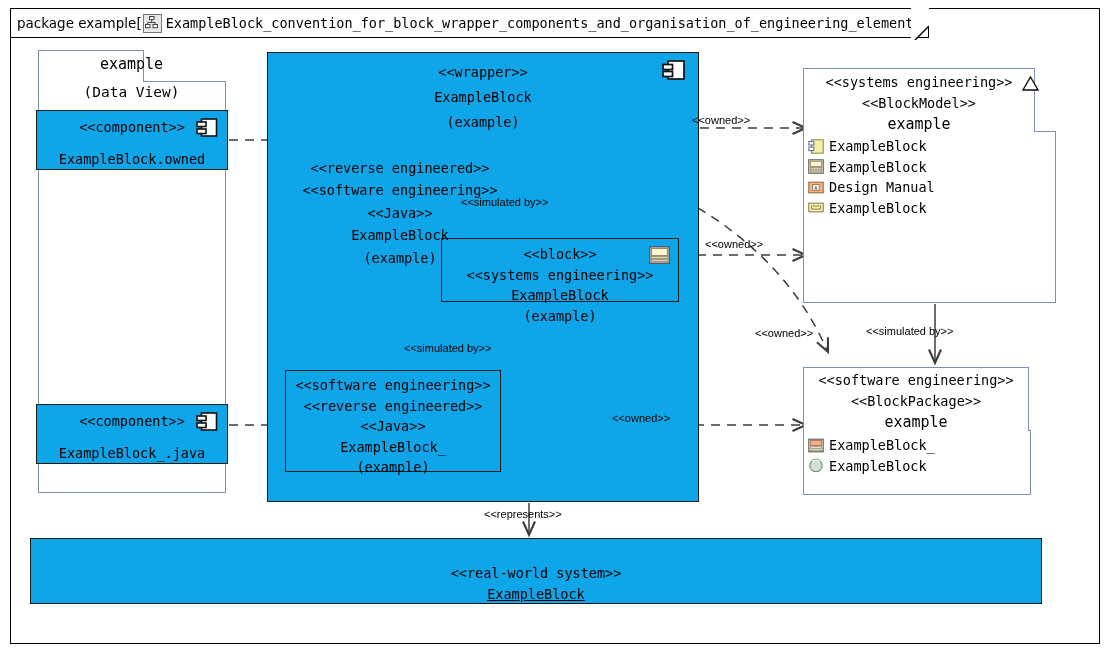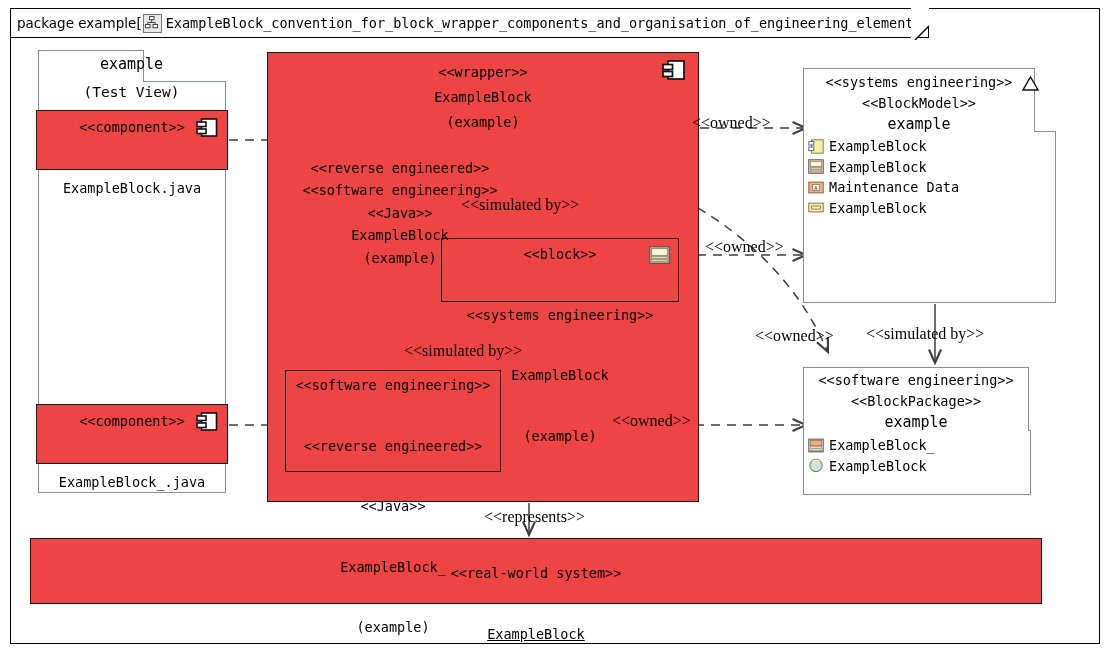--- a/index.html
+++ b/index.html
@@ -11,21 +11,21 @@
   #frame{left:10px;top:8px;width:1090px;height:636px;border:1.5px solid #000;}
   #frame-tab{left:10px;top:8px;height:30px;border:1.5px solid #000;
              border-bottom:1.5px solid #000;background:#fff;display:flex;align-items:center;
              padding:0 6px;white-space:nowrap;z-index:6;justify-content:center;}
   #frame-tab .ptxt{font-size:13.5px;color:#000;font-family:"DejaVu Sans","Liberation Sans",sans-serif;}
   #frame-tab .pname{font-size:13.5px;color:#000;font-family:"DejaVu Sans Mono","Liberation Mono",monospace;}
   .tab-corner{position:absolute;right:-1px;top:-1px;width:18px;height:32px;overflow:hidden;}
   .tab-corner svg{display:block;}
 
   
-  .solidbox{border:1.6px solid #1a1a1a;background:#ef4444;gap:40px;}
+  .solidbox{border:1.6px solid #1a1a1a;background:#0ea5e9;}
 
   .ctr{display:flex;flex-direction:column;align-items:center;justify-content:space-between;}
   .ln{font-size:13.5px;line-height:20.5px;color:#000;white-space:nowrap;
       font-family:"DejaVu Sans Mono","Liberation Mono",monospace;}
   .ln.u{text-decoration:underline;}
 
   
   #fv-tab{left:38px;top:50px;width:106px;height:32px;border:1.3px solid #7d8fb8;border-bottom:none;background:#fff;z-index:3;}
   #fv-body{left:38px;top:81px;width:188px;height:412px;border:1.3px solid #7d8fb8;background:#fff;z-index:2;}
   #fv-label{left:44px;top:52px;width:175px;height:52px;z-index:4;}
@@ -58,22 +58,22 @@
 
   .litem{display:flex;align-items:center;height:20.5px;}
   .litem .lico{width:16px;height:15px;margin-right:5px;flex:0 0 16px;position:relative;}
   .litem .ltxt{font-size:13.5px;line-height:20.5px;color:#000;white-space:nowrap;
                font-family:"DejaVu Sans Mono","Liberation Mono",monospace;}
 
   
   #rws{left:30px;top:538px;width:1012px;height:66px;z-index:3;}
 
   
-  .elabel{font-size:16px;color:#000;white-space:nowrap;z-index:8;
-          font-family:Liberation Serif, serif;
+  .elabel{font-size:11px;color:#000;white-space:nowrap;z-index:8;
+          font-family:Liberation Sans, sans-serif;
           background:transparent;}
 
   #svgL{position:absolute;left:0;top:0;width:1110px;height:654px;z-index:1;}
 </style>
 </head>
 <body>
 
 <div id="canvas">
 
   <svg id="svgL">
@@ -131,26 +131,26 @@
         <path d="M0,0 L18,0 L18,18 L4,32 L0,32 Z" fill="#ffffff" stroke="none"></path>
         <path d="M18,18 L4,32" stroke="#000" stroke-width="1.5" fill="none"></path>
       </svg>
     </span>
   </div>
 
   <div class="abs" id="fv-tab"></div>
   <div class="abs" id="fv-body"></div>
   <div class="abs ctr" id="fv-label">
     <div class="ln" style="font-size:15px;line-height:24px;">example</div>
-    <div class="ln" style="font-size:14.5px;line-height:23px;">(Test View)</div>
+    <div class="ln" style="font-size:14.5px;line-height:23px;">(Data View)</div>
   </div>
 
   <div class="abs solidbox ctr" id="comp1" style="padding-top:6px;">
     <div class="ln">&lt;&lt;component&gt;&gt;</div>
-    <div class="ln">ExampleBlock.java</div>
+    <div class="ln">ExampleBlock.owned</div>
     <span class="compico">
       <svg width="22" height="19" viewBox="0 0 22 19">
         <rect x="5.5" y="1" width="15" height="17" fill="#fff" stroke="#111" stroke-width="1.6"></rect>
         <rect x="1" y="4" width="9" height="4.5" fill="#fff" stroke="#111" stroke-width="1.6"></rect>
         <rect x="1" y="11" width="9" height="4.5" fill="#fff" stroke="#111" stroke-width="1.6"></rect>
       </svg>
     </span>
   </div>
 
   <div class="abs solidbox ctr" id="comp2" style="padding-top:6px;">
@@ -240,32 +240,32 @@
         <svg width="16" height="15" viewBox="0 0 16 15">
           <rect x="0.8" y="0.8" width="14.4" height="13.4" fill="#f7f3e2" stroke="#555" stroke-width="1.1"></rect>
           <rect x="2.3" y="2.3" width="11.4" height="5.2" fill="#fbf4d8" stroke="#8a7a52" stroke-width="0.8"></rect>
           <rect x="2.3" y="8.3" width="11.4" height="1.9" fill="#ddd6bb" stroke="#8a7a52" stroke-width="0.6"></rect>
           <rect x="2.3" y="11" width="11.4" height="1.9" fill="#ddd6bb" stroke="#8a7a52" stroke-width="0.6"></rect>
         </svg>
       </span>
       <span class="ltxt">ExampleBlock</span>
     </div>
 
-
-
     <div class="litem">
       <span class="lico">
         <svg width="16" height="15" viewBox="0 0 16 15">
           <rect x="0.8" y="2.2" width="14.4" height="10.6" fill="#f3b183" stroke="#9a6a44" stroke-width="1.1"></rect>
           <rect x="4.6" y="4.4" width="6.6" height="6.2" fill="#ffffff" stroke="#9a6a44" stroke-width="0.8"></rect>
           <text x="7.9" y="9.6" font-size="5.4" text-anchor="middle" fill="#333" font-family="monospace">A</text>
         </svg>
       </span>
-      <span class="ltxt">Maintenance Data</span>
-    </div>
+      <span class="ltxt">Design Manual</span>
+    </div>
+
+
 
     <div class="litem">
       <span class="lico">
         <svg width="16" height="15" viewBox="0 0 16 15">
           <rect x="0.8" y="3.2" width="14.4" height="8.6" fill="#faf4c6" stroke="#8a8040" stroke-width="1.1"></rect>
           <rect x="3.4" y="5.9" width="9.2" height="3.2" fill="#f5ef9a" stroke="#8a8040" stroke-width="0.9"></rect>
         </svg>
       </span>
       <span class="ltxt">ExampleBlock</span>
     </div>

